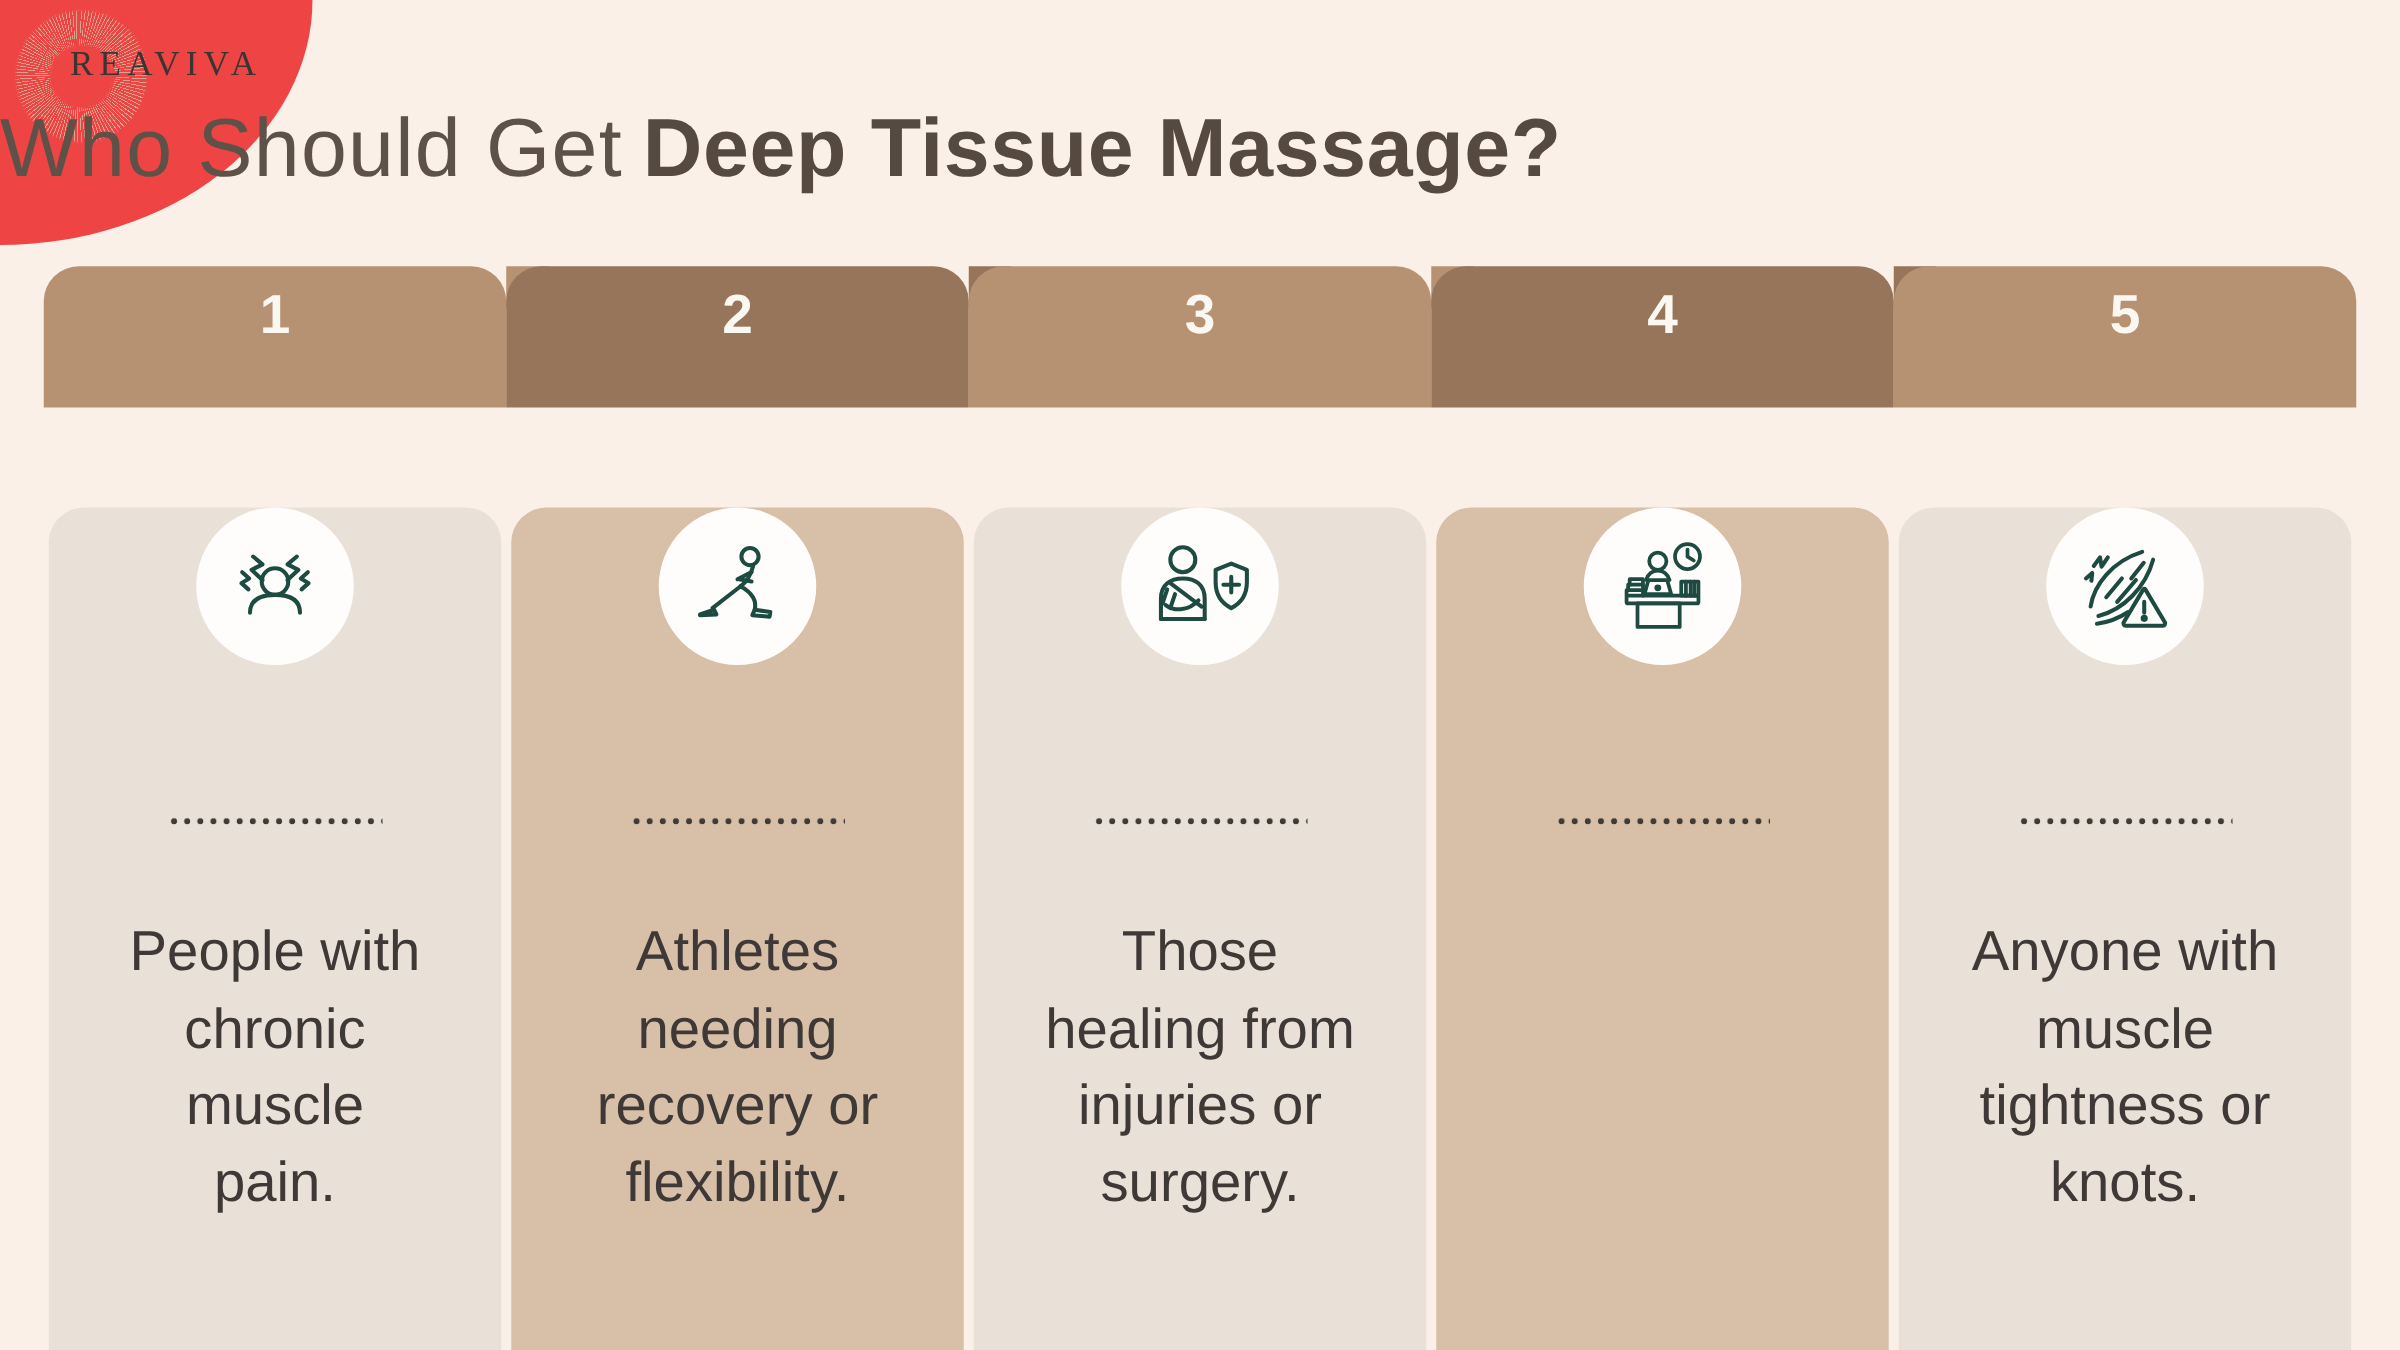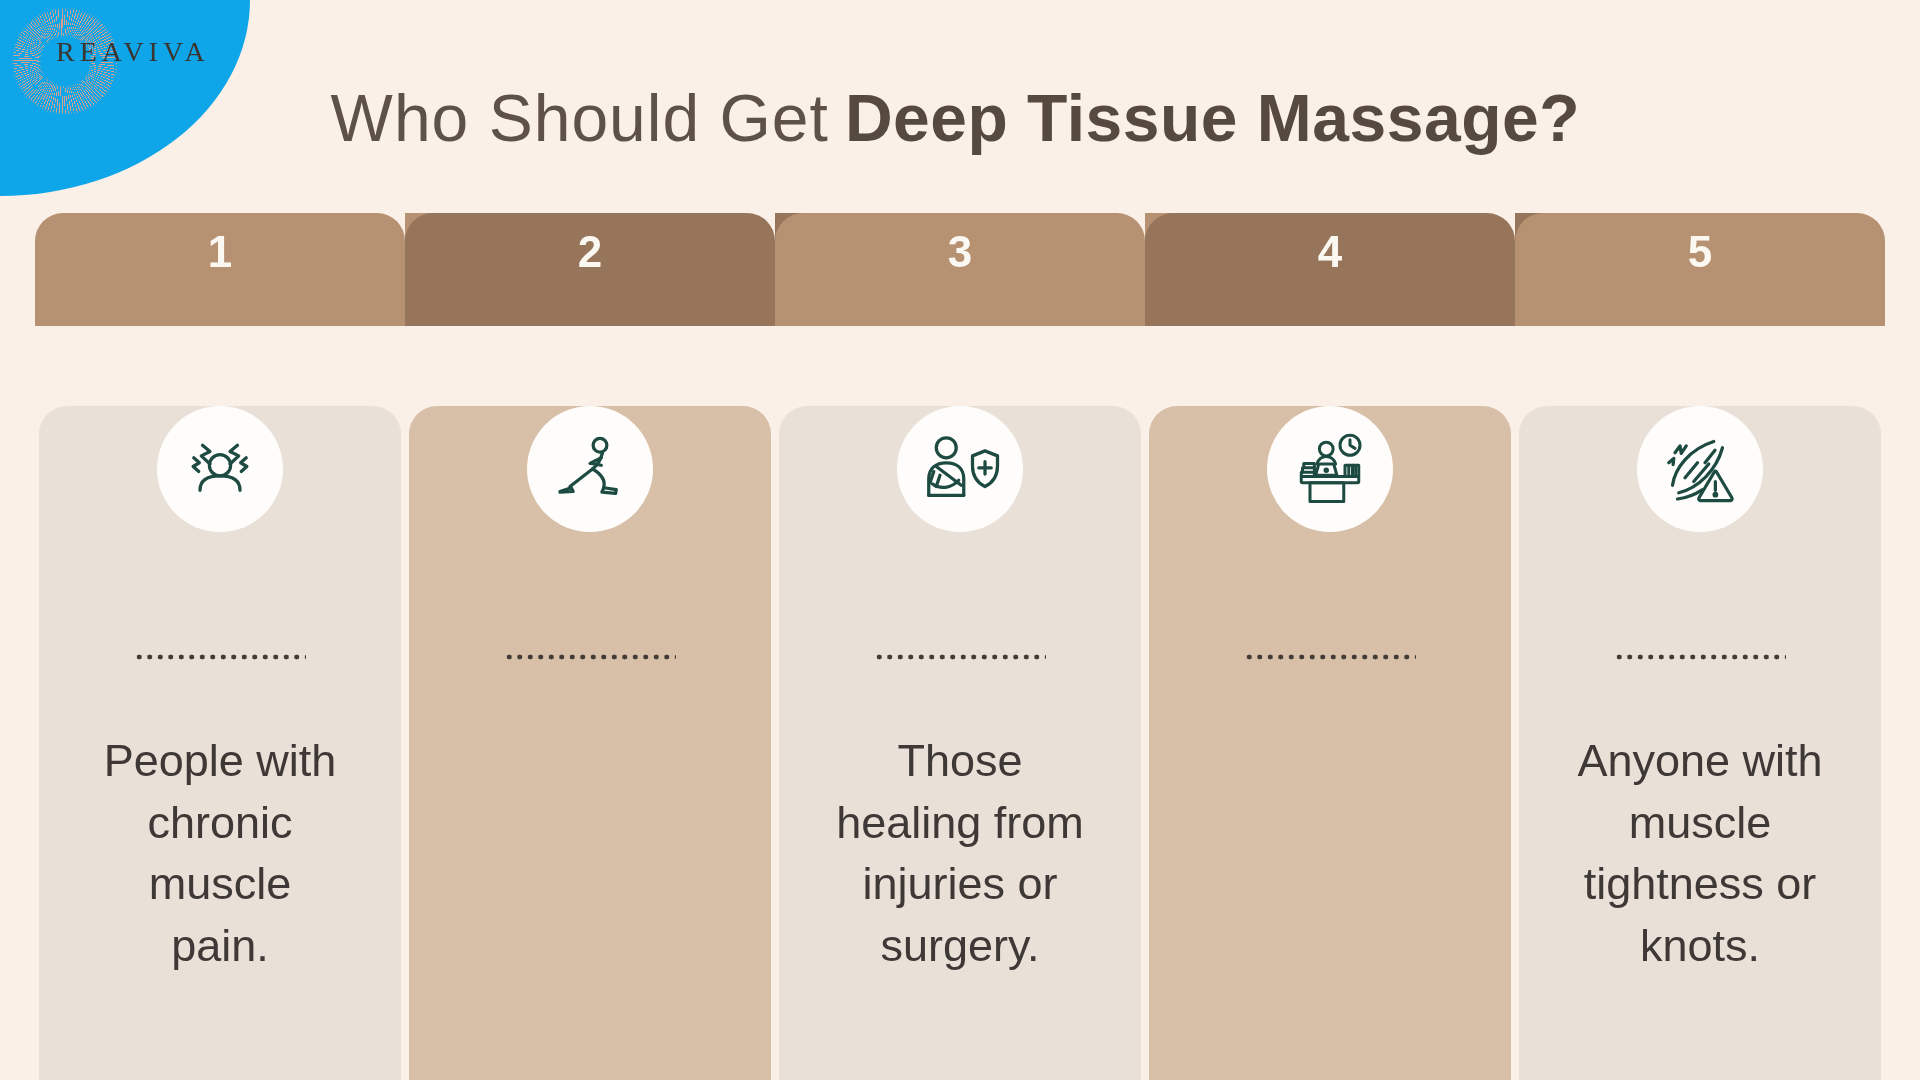--- a/index.html
+++ b/index.html
@@ -7,41 +7,41 @@
   body { font-family:"Liberation Sans", sans-serif; }
 
   .canvas {
     position:relative; width:1920px; height:1080px;
     background:#FBF0E8; overflow:hidden;
   }
 
   
   .logo-blob {
     position:absolute; top:0; left:0; width:250px; height:196px;
-    background:#0ea5e9;
+    background:#ef4444;
     border-bottom-right-radius:100% 100%;
     padding-left:34px;
   }
   .spiral {
     position:absolute; top:4px; left:6px; width:112px; height:112px;
     border-radius:50%;
     background:repeating-conic-gradient(#D9A28D 0deg 0.9deg, rgba(217,162,141,0) 0.9deg 3.2deg);
     -webkit-mask:radial-gradient(circle at 53% 51%, transparent 0 24px, #000 27px 51px, transparent 54px);
             mask:radial-gradient(circle at 53% 51%, transparent 0 24px, #000 27px 51px, transparent 54px);
   }
   .brand-name {
     position:absolute; top:36px; left:56px;
     font-family:"Liberation Serif", serif;
     font-size:28px; letter-spacing:5px; color:#3B3531;
   }
 
   
   .title {
     position:absolute; top:80px; left:0; width:1580px;
-    text-align:right; font-size:66px; color:#594B41; white-space:nowrap;
+    text-align:left; font-size:66px; color:#594B41; white-space:nowrap;
   }
   .title-light { font-weight:400; letter-spacing:1px; margin-right:16px; color:#5E5148; }
   .title-bold  { font-weight:700; letter-spacing:0.5px; color:#554940; }
 
   
   .cards {
     position:absolute; left:35px; top:213px; width:1850px;
     display:flex;
   }
   .card { position:relative; width:370px; }
@@ -133,20 +133,21 @@
             <path d="M42 19 C40.5 25 38 29 34 32"></path>
             <path d="M41 23 l-9 4.5"></path>
             <path d="M33 27.5 l8 1.5"></path>
             <path d="M34 32 L16 46"></path>
             <path d="M8 50 l9 -3 1.5 3 -10.5 0.5 z"></path>
             <path d="M34 32 C41 36 44.5 41 43 47"></path>
             <path d="M43 47 l10 1.5 -0.5 3 -11 -1 z"></path>
           </svg>
         </div>
         <div class="dotted-divider"></div>
+        <div class="card-text">Athletes<br>needing<br>recovery or<br>flexibility.</div>
       </div>
     </div>
 
     <div class="card light">
       <div class="tab">
         <span>3</span>
       </div>
       <div class="body">
         <div class="icon-circle">
           <svg viewBox="0 0 64 64" fill="none" stroke="#1D4B42" stroke-width="2.6" stroke-linecap="round" stroke-linejoin="round">

